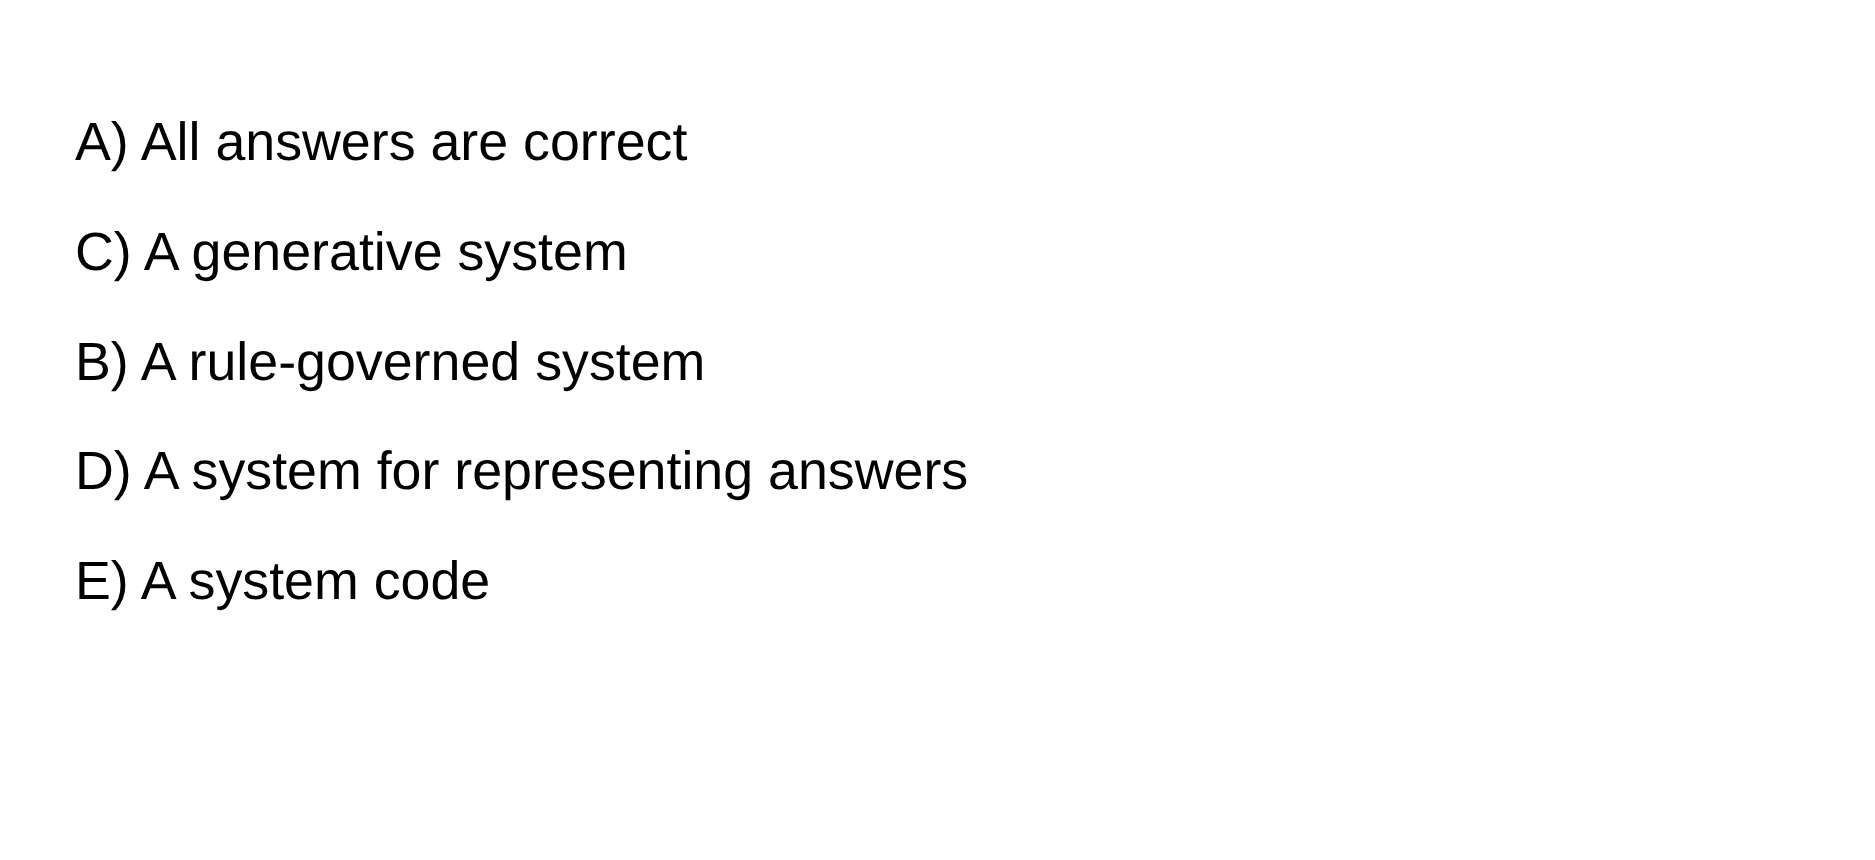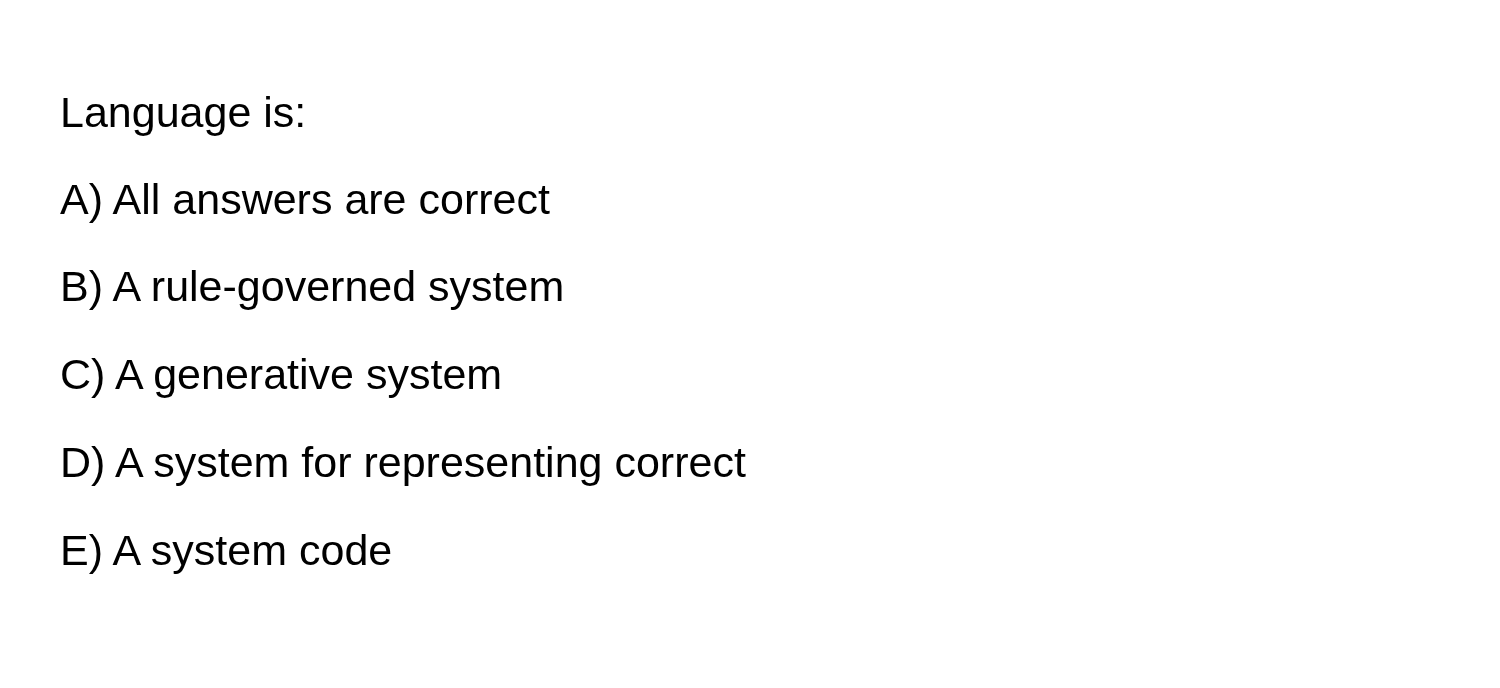--- a/index.html
+++ b/index.html
@@ -31,39 +31,38 @@
       display: inline;
     }
     .option-text {
       display: inline;
     }
   </style>
 </head>
 <body>
 
 <div class="container">
-  <div class="question">Language is:</div>
   <div class="option">
     <span class="option-letter">A)</span>
     <span> </span>
     <span class="option-text">All answers are correct</span>
+  </div>
+  <div class="option">
+    <span class="option-letter">C)</span>
+    <span> </span>
+    <span class="option-text">A generative system</span>
   </div>
   <div class="option">
     <span class="option-letter">B)</span>
     <span> </span>
     <span class="option-text">A rule-governed system</span>
   </div>
   <div class="option">
-    <span class="option-letter">C)</span>
-    <span> </span>
-    <span class="option-text">A generative system</span>
-  </div>
-  <div class="option">
     <span class="option-letter">D)</span>
     <span> </span>
-    <span class="option-text">A system for representing correct</span>
+    <span class="option-text">A system for representing answers</span>
   </div>
   <div class="option">
     <span class="option-letter">E)</span>
     <span> </span>
     <span class="option-text">A system code</span>
   </div>
 </div>
 
 </body></html>

